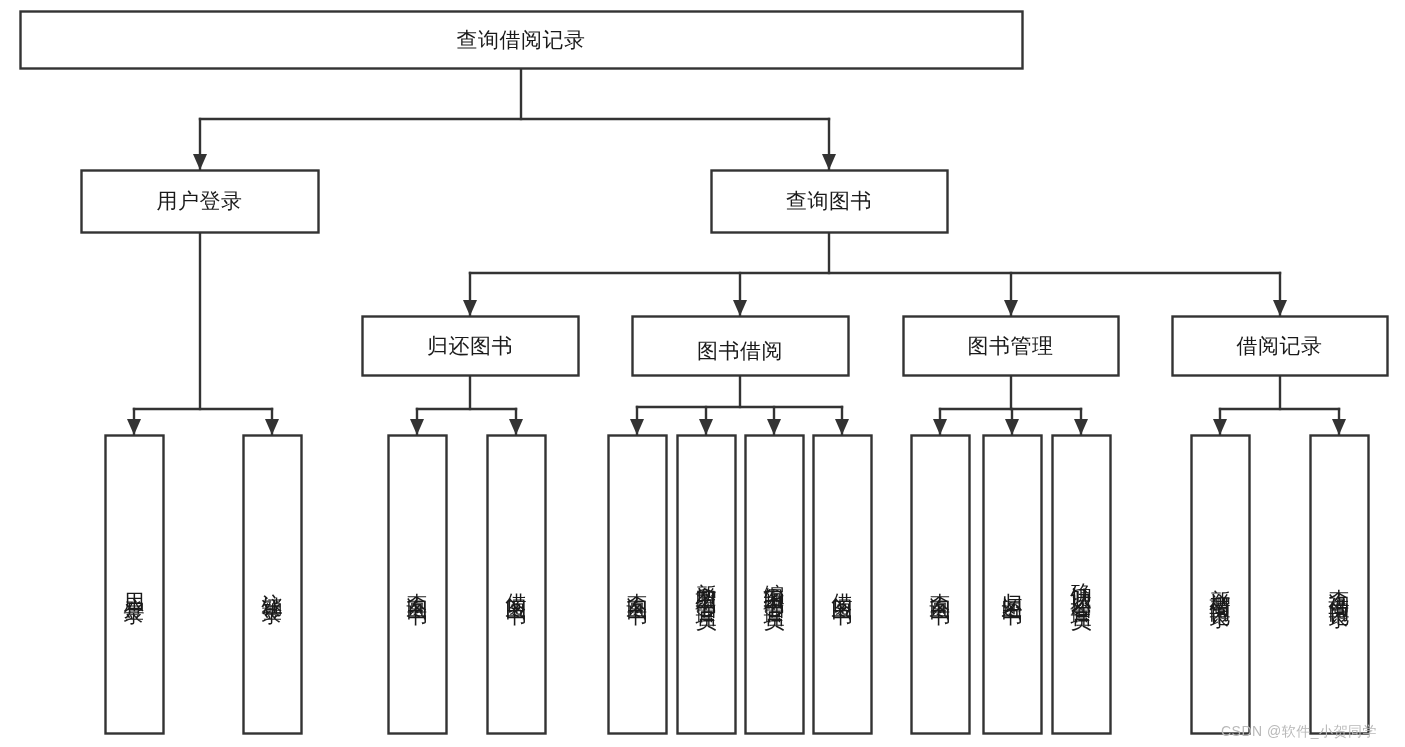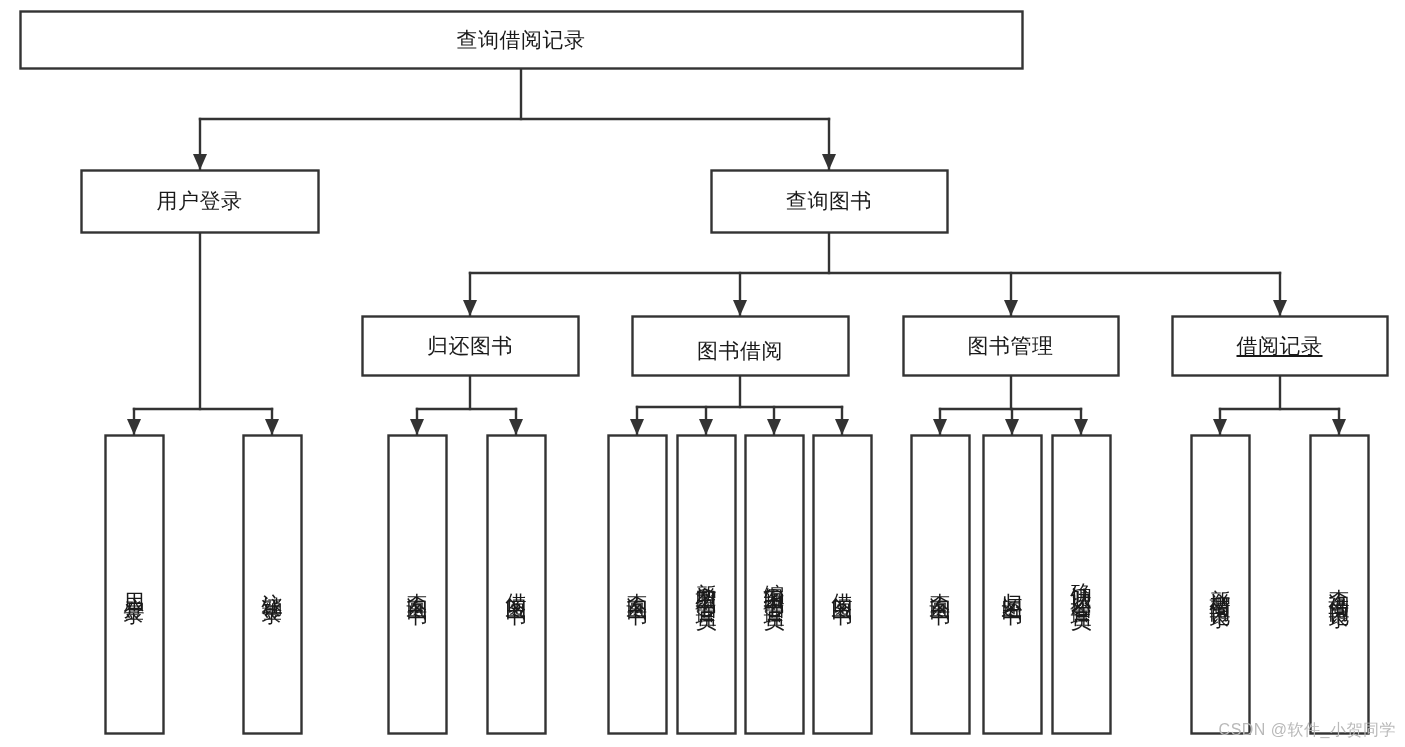--- a/index.html
+++ b/index.html
@@ -61,23 +61,23 @@
     writing-mode: vertical-rl;
     text-orientation: upright;
     font-size: 21px;
     letter-spacing: 4px;
     line-height: 1.05;
     justify-content: center;
     align-items: center;
   }
   .watermark {
     position: absolute;
-    right: 9px;
+    right: 28px;
     bottom: 6px;
-    font-size: 16px;
+    font-size: 14px;
     color: #b9b9b9;
     font-family: "Liberation Sans", "DejaVu Sans", sans-serif;
     letter-spacing: 0.5px;
     white-space: nowrap;
   }
 </style>
 </head>
 <body>
 
 <div id="diagram-root">
@@ -161,21 +161,21 @@
       </g>
   </svg>
 
   <div id="labels-layer">
       <div class="node-label horizontal" style="left: 20px; top: 11px; width: 1002px; height: 57px;">查询借阅记录</div>
       <div class="node-label horizontal" style="left: 81px; top: 170px; width: 237px; height: 62px;">用户登录</div>
       <div class="node-label horizontal" style="left: 711px; top: 170px; width: 236px; height: 62px;">查询图书</div>
       <div class="node-label horizontal" style="left: 362px; top: 316px; width: 216px; height: 59px;">归还图书</div>
       <div class="node-label horizontal" style="left: 632px; top: 321px; width: 216px; height: 59px;">图书借阅</div>
       <div class="node-label horizontal" style="left: 903px; top: 316px; width: 215px; height: 59px;">图书管理</div>
-      <div class="node-label horizontal" style="left: 1172px; top: 316px; width: 215px; height: 59px; text-decoration: underline;">借阅记录</div>
+      <div class="node-label horizontal" style="left: 1172px; top: 316px; width: 215px; height: 59px;">借阅记录</div>
       <div class="node-label vertical" style="left: 105px; top: 435px; width: 58px; height: 298px;">用户登录</div>
       <div class="node-label vertical" style="left: 243px; top: 435px; width: 58px; height: 298px;">注销登录</div>
       <div class="node-label vertical" style="left: 388px; top: 435px; width: 58px; height: 298px;">查询图书</div>
       <div class="node-label vertical" style="left: 487px; top: 435px; width: 58px; height: 298px;">借阅图书</div>
       <div class="node-label vertical" style="left: 608px; top: 435px; width: 58px; height: 298px;">查询图书</div>
       <div class="node-label vertical" style="left: 677px; top: 435px; width: 58px; height: 298px;">新增图书（管理员）</div>
       <div class="node-label vertical" style="left: 745px; top: 435px; width: 58px; height: 298px;">编辑图书（管理员）</div>
       <div class="node-label vertical" style="left: 813px; top: 435px; width: 58px; height: 298px;">借阅图书</div>
       <div class="node-label vertical" style="left: 911px; top: 435px; width: 58px; height: 298px;">查询图书</div>
       <div class="node-label vertical" style="left: 983px; top: 435px; width: 58px; height: 298px;">归还图书</div>

